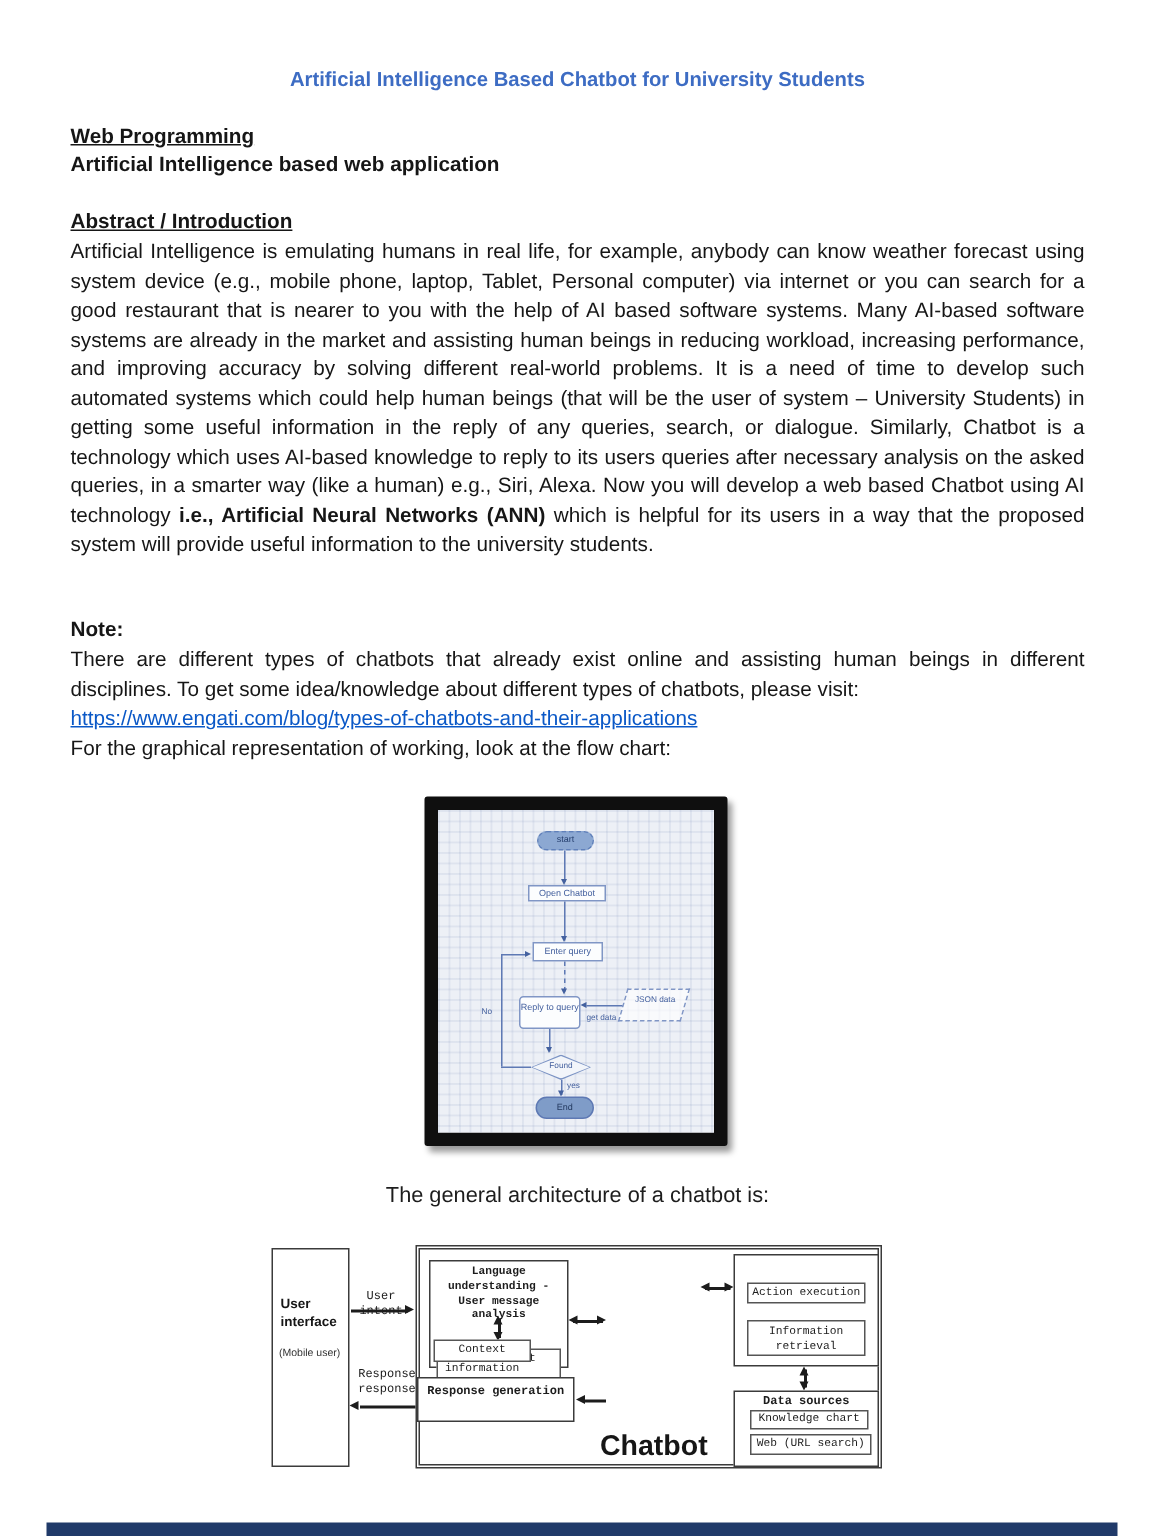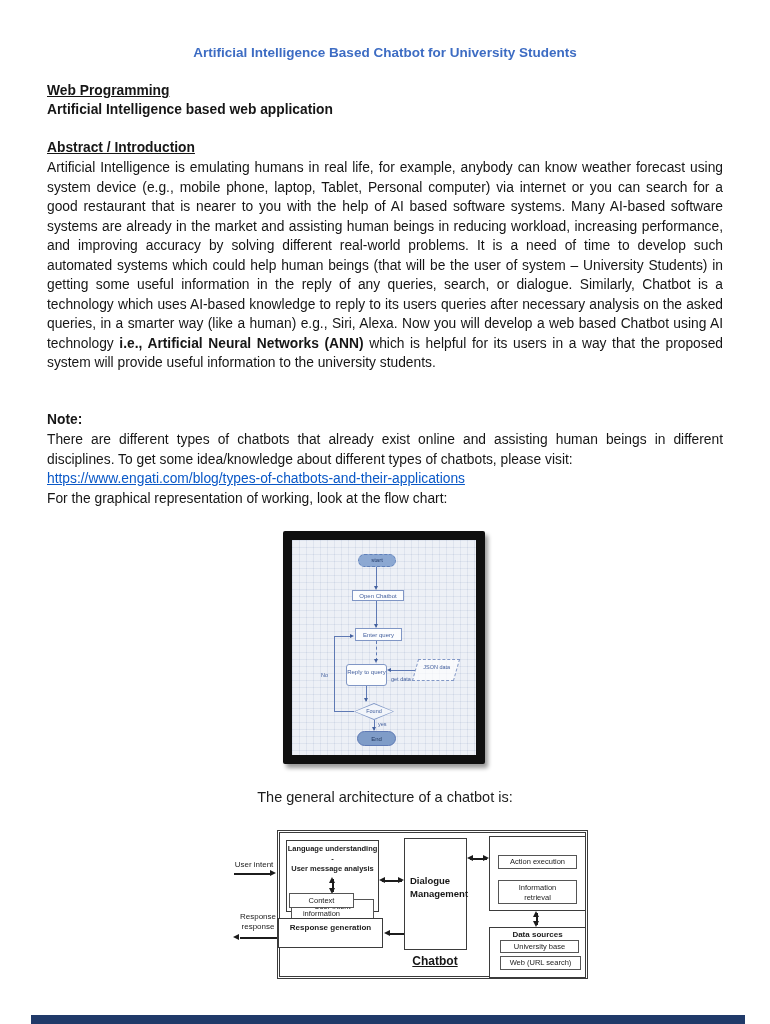--- a/index.html
+++ b/index.html
@@ -24,21 +24,21 @@
   .tri-u{border-left:3.5px solid transparent;border-right:3.5px solid transparent;border-bottom:6px solid #1c1c1c;}
   .tri-d{border-left:3.5px solid transparent;border-right:3.5px solid transparent;border-top:6px solid #1c1c1c;}
   .fhline{position:absolute;height:1px;background:#5e79b4;}
   .fvline{position:absolute;width:1px;background:#5e79b4;}
   .fvline.dash{background:none;border-left:1px dashed #5e79b4;width:0;}
   .ftri-d{border-left:2.5px solid transparent;border-right:2.5px solid transparent;border-top:4.5px solid #44619f;}
   .ftri-l{border-top:2.5px solid transparent;border-bottom:2.5px solid transparent;border-right:4.5px solid #44619f;}
   .ftri-r{border-top:2.5px solid transparent;border-bottom:2.5px solid transparent;border-left:4.5px solid #44619f;}
   
   .archbox{position:absolute;border:1.3px solid #3b3b3b;background:#fff;box-sizing:border-box;}
-  .arch-small{font-size:7.5px;line-height:1.3;text-align:center;color:#1c1c1c;}
+  .arch-small{font-size:7.5px;line-height:1.3;text-align:center;color:#1c1c1c;font-family:Liberation Mono, monospace;}
   
   .fcbox{position:absolute;border:1px solid #8096c5;background:#fcfdfe;box-sizing:border-box;
          font-size:6px;color:#44609e;text-align:center;}
   .fclabel{position:absolute;font-size:5.5px;color:#44609e;}
   
   .flow-frame{
     position:absolute;left:283px;top:531px;width:202px;height:233px;
     box-sizing:border-box;border:9px solid #0f0f0f;border-radius:2px;background:#f7f8fb;
     box-shadow:3px 4px 4px rgba(0,0,0,0.40);
   }
@@ -116,20 +116,24 @@
     <div class="fhline" style="left:42px;top:96px;width:17px;"></div>
     <div class="tri ftri-r" style="left:58px;top:94px;"></div>
     <div class="fclabel" style="left:29px;top:132px;">No</div>
   </div>
 </div>
 
 <div class="abs center" style="left:0;top:789px;width:770px;font-size:14.5px;color:#1d1d1d;">The general architecture of a chatbot is:</div>
 
 <div class="abs" style="left:0;top:820px;width:770px;height:170px;">
 
+  <div class="archbox" style="left:181px;top:12px;width:52px;height:146px;">
+    <div style="padding:30px 0 0 5px;font-weight:bold;font-size:9px;line-height:1.35;width:42px;">User interface</div>
+    <div style="padding:12px 0 0 4px;font-size:7px;color:#333;">(Mobile user)</div>
+  </div>
 
   <div class="abs arch-small" style="left:230px;top:40px;width:48px;font-size:8px;">User intent</div>
   <div class="hline" style="left:234px;top:53px;width:38px;"></div>
   <div class="tri tri-r" style="left:270px;top:50px;"></div>
 
   <div class="abs arch-small" style="left:238px;top:92px;width:40px;font-size:8px;">Response response</div>
   <div class="hline" style="left:240px;top:117px;width:37px;"></div>
   <div class="tri tri-l" style="left:233px;top:114px;"></div>
 
   <div class="archbox" style="left:277px;top:10px;width:311px;height:149px;border:3px double #3b3b3b;background:transparent;"></div>
@@ -141,46 +145,43 @@
   <div class="archbox arch-small" style="left:291px;top:43px;width:83px;height:30px;line-height:13px;border-color:#555;margin-top:36px;">User intent</div>
   <div class="vline" style="left:332px;top:59px;height:13px;"></div>
   <div class="tri tri-u" style="left:329px;top:57px;"></div>
   <div class="tri tri-d" style="left:329px;top:68px;"></div>
   <div class="archbox arch-small" style="left:289px;top:73px;width:65px;height:15px;line-height:13px;border-color:#555;">Context information</div>
 
   <div class="hline" style="left:382px;top:60px;width:20px;"></div>
   <div class="tri tri-l" style="left:379px;top:57px;"></div>
   <div class="tri tri-r" style="left:398px;top:57px;"></div>
 
-  <div class="archbox" style="left:404px;top:18px;width:63px;height:112px;">
-    <div style="padding:36px 0 0 5px;font-weight:bold;font-size:9.5px;line-height:1.35;width:53px;">Dialogue Management</div>
-  </div>
 
   <div class="archbox" style="left:278px;top:98px;width:105px;height:30px;">
     <div class="arch-small" style="font-weight:bold;font-size:8px;padding-top:4px;">Response generation</div>
   </div>
   <div class="hline" style="left:390px;top:113px;width:14px;"></div>
   <div class="tri tri-l" style="left:384px;top:110px;"></div>
 
-  <div class="abs center" style="left:400px;top:134px;width:70px;font-weight:bold;font-size:12px;text-decoration:underline;">Chatbot</div>
+  <div class="abs center" style="left:400px;top:134px;width:70px;font-weight:bold;font-size:19px;">Chatbot</div>
 
   <div class="hline" style="left:470px;top:38px;width:17px;"></div>
   <div class="tri tri-l" style="left:467px;top:35px;"></div>
   <div class="tri tri-r" style="left:483px;top:35px;"></div>
 
   <div class="archbox" style="left:489px;top:16px;width:97px;height:75px;"></div>
   <div class="archbox arch-small" style="left:498px;top:35px;width:79px;height:14px;line-height:12px;border-color:#555;">Action execution</div>
   <div class="archbox arch-small" style="left:498px;top:60px;width:79px;height:24px;line-height:1.35;padding-top:2px;border-color:#555;">
     <div style="width:50px;margin:0 auto;">Information retrieval</div>
   </div>
 
   <div class="vline" style="left:536px;top:93px;height:12px;"></div>
   <div class="tri tri-u" style="left:533px;top:91px;"></div>
   <div class="tri tri-d" style="left:533px;top:101px;"></div>
 
   <div class="archbox" style="left:489px;top:107px;width:97px;height:51px;">
     <div class="arch-small" style="font-weight:bold;font-size:8px;padding-top:2px;">Data sources</div>
   </div>
-  <div class="archbox arch-small" style="left:500px;top:120px;width:79px;height:13px;line-height:11px;border-color:#555;">University base</div>
+  <div class="archbox arch-small" style="left:500px;top:120px;width:79px;height:13px;line-height:11px;border-color:#555;">Knowledge chart</div>
   <div class="archbox arch-small" style="left:500px;top:136px;width:81px;height:14px;line-height:12px;border-color:#555;">Web (URL search)</div>
 </div>
 
 <div class="abs" style="left:31px;top:1015px;width:714px;height:9px;background:#203a69;"></div>
 
 </body></html>

